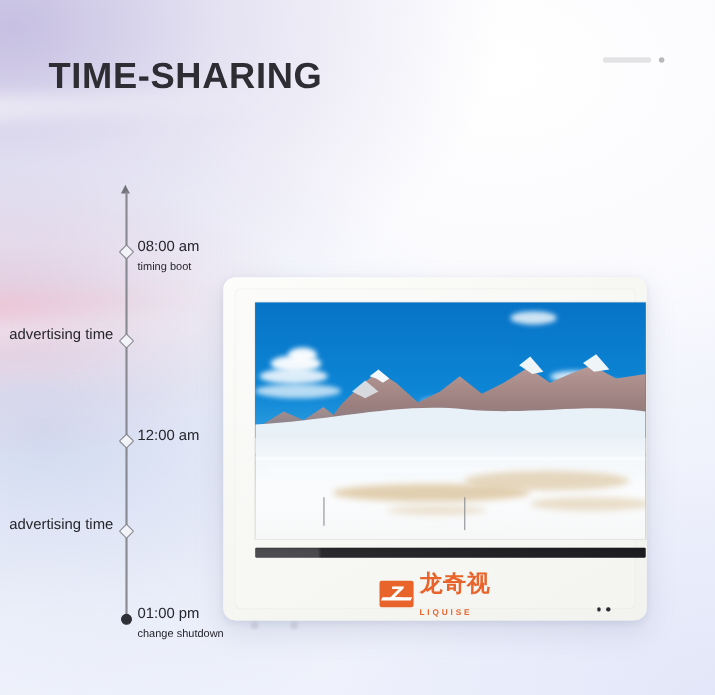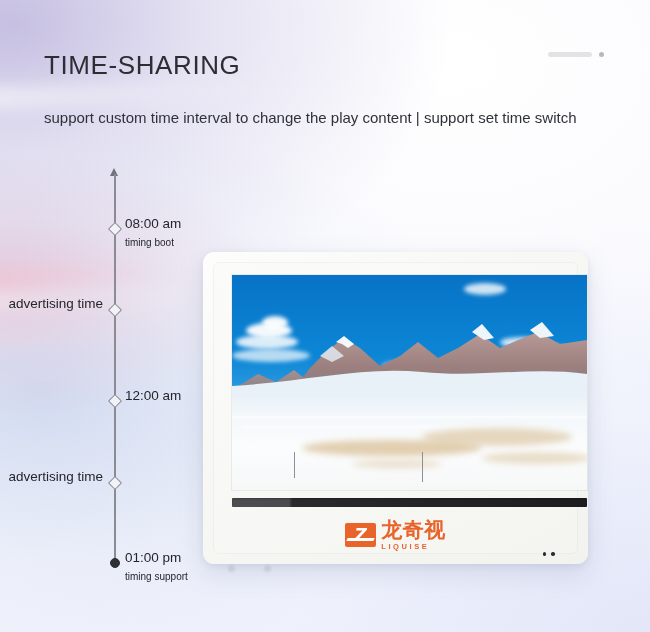--- a/index.html
+++ b/index.html
@@ -21,21 +21,21 @@
   
   .streak{position:absolute;pointer-events:none;filter:blur(9px);}
   .streak.s1{left:-40px;top:86px;width:300px;height:16px;background:linear-gradient(90deg,rgba(255,255,255,0.85),rgba(255,255,255,0));transform:rotate(-2deg);}
   .streak.s2{left:-50px;top:270px;width:230px;height:13px;background:linear-gradient(90deg,rgba(247,196,209,0.85),rgba(247,210,220,0));transform:rotate(-3deg);}
   .streak.s3{left:-50px;top:293px;width:250px;height:10px;background:linear-gradient(90deg,rgba(255,255,255,0.8),rgba(255,255,255,0));transform:rotate(-2deg);}
   .streak.s4{left:-30px;top:352px;width:210px;height:10px;background:linear-gradient(90deg,rgba(205,213,238,0.8),rgba(215,222,242,0));transform:rotate(-2deg);}
 
   
   #title{
     position:absolute;left:44px;top:50px;
-    font-size:26px;letter-spacing:0.6px;color:#2d2d33;font-weight:400;
+    font-size:33px;letter-spacing:0.6px;color:#2d2d33;font-weight:700;
     white-space:nowrap;
   }
   #subtitle{
     position:absolute;left:44px;top:109px;
     font-size:15px;color:#30323a;font-weight:400;white-space:nowrap;
   }
   #pager{position:absolute;right:46px;top:52px;display:flex;align-items:center;gap:7px;}
   #pager .bar{width:44px;height:5px;border-radius:3px;background:#e3e3e6;}
   #pager .dot{width:5px;height:5px;border-radius:50%;background:#b9b9bd;}
 
@@ -104,40 +104,39 @@
     position:relative;width:31px;height:24px;background:#e8642a;border-radius:2px;overflow:hidden;
   }
   #logo-mark .z{
     position:absolute;left:4px;top:3px;width:23px;height:18px;
     color:#ffffff;font-size:17px;font-weight:700;font-style:italic;
     font-family:"DejaVu Sans",sans-serif;line-height:18px;text-align:center;
   }
   #logo-mark .slash{position:absolute;left:2px;top:15px;width:27px;height:3px;background:#ffffff;transform:skewX(-25deg);}
   #logo-text{display:flex;flex-direction:column;line-height:1;}
   #logo-cn{font-size:21px;color:#e8642a;font-weight:700;letter-spacing:0.5px;font-family:"DejaVu Sans",sans-serif;}
-  #logo-en{font-size:7.5px;color:#e8642a;letter-spacing:2.6px;font-weight:700;margin-top:2px;}
+  #logo-en{font-size:7.5px;color:#e8642a;letter-spacing:2.6px;font-weight:700;margin-top:12px;}
   #leds{position:absolute;right:23px;top:290px;display:flex;gap:5px;}
   #leds span{width:3.6px;height:3.6px;border-radius:50%;background:#2b2b30;}
   #mount{
     position:absolute;left:228px;top:563px;width:60px;height:12px;opacity:0.28;
   }
   #mount .screw{position:absolute;top:2px;width:7px;height:7px;border-radius:50%;background:#9aa0ae;filter:blur(0.8px);}
 </style>
 </head>
 <body>
 
 <div id="stage">
 
   <div class="streak s1"></div>
   <div class="streak s2"></div>
   <div class="streak s3"></div>
   <div class="streak s4"></div>
 
   <div id="title">TIME-SHARING</div>
-  <div id="subtitle">support custom time interval to change the play content | support set time switch</div>
 
   <div id="pager">
     <div class="bar"></div>
     <div class="dot"></div>
   </div>
 
   <div id="timeline">
     <div id="axis-arrow"></div>
     <div id="axis-line"></div>
 
@@ -161,21 +160,21 @@
 
     <div class="tick" style="top:309px">
       <div class="diamond"></div>
       <div class="tick-label left">advertising time</div>
     </div>
 
     <div class="tick filled" style="top:389px">
       <div class="diamond"></div>
       <div class="tick-label">
         <span>01:00 pm</span>
-        <span class="sub">timing support</span>
+        <span class="sub">change shutdown</span>
       </div>
     </div>
   </div>
 
   <div id="device">
     <div id="device-inner">
 
       <div id="screen">
         <div id="sky"></div>
 

